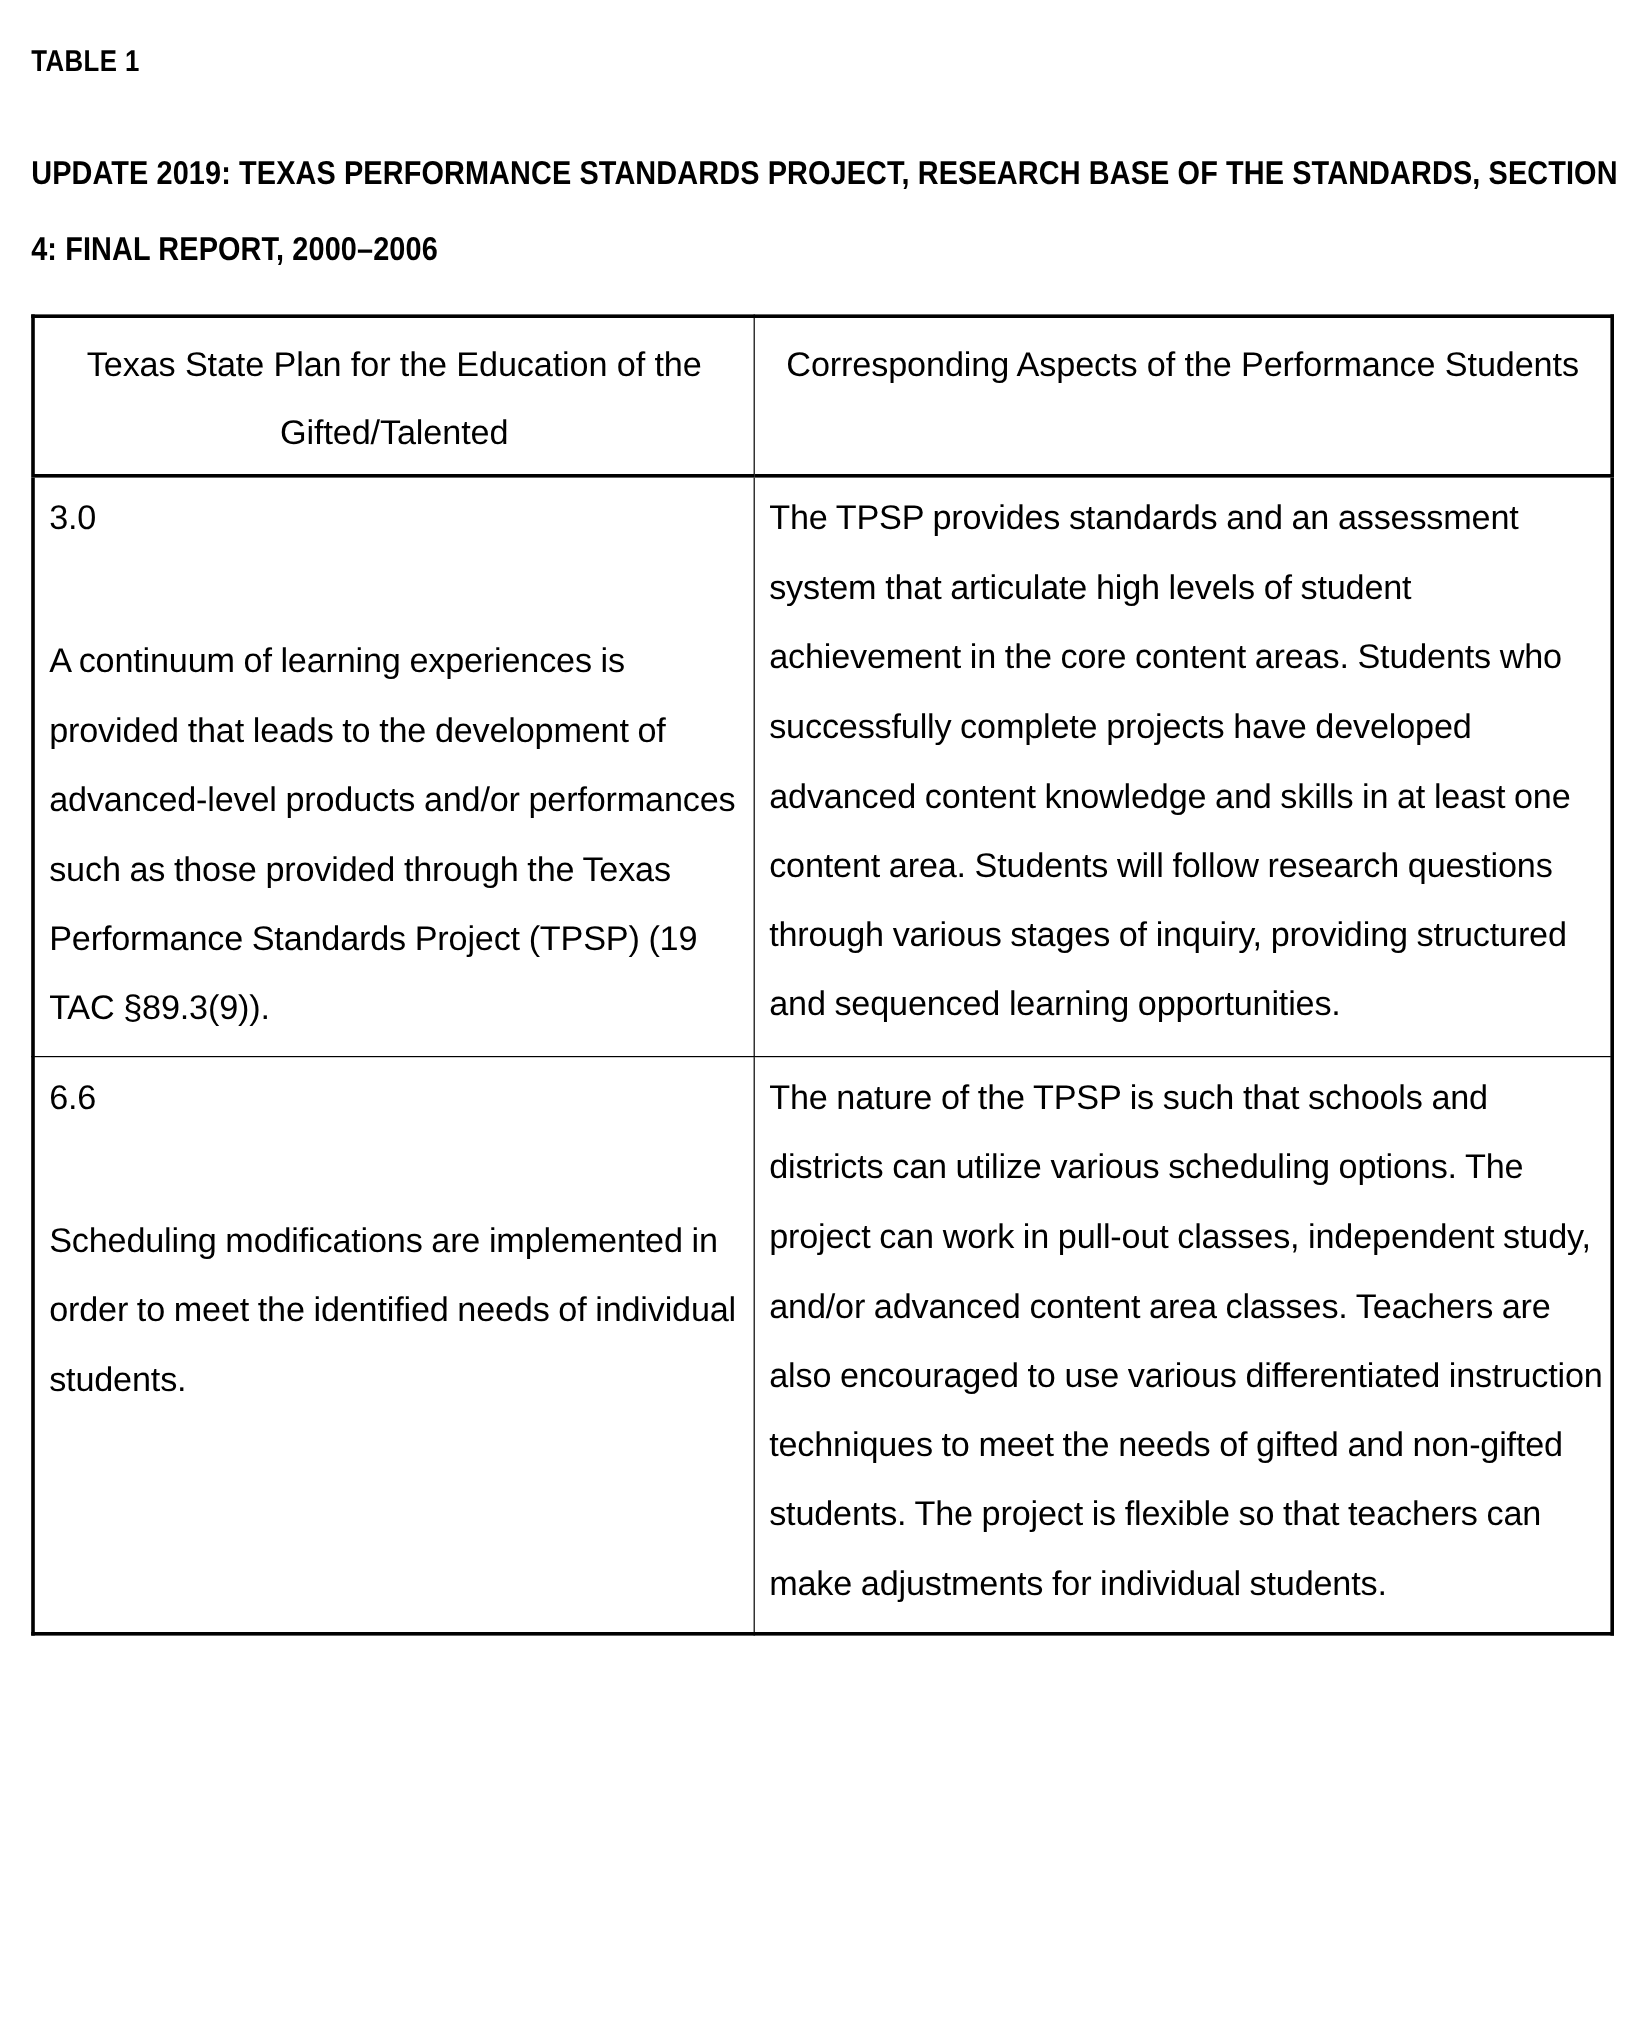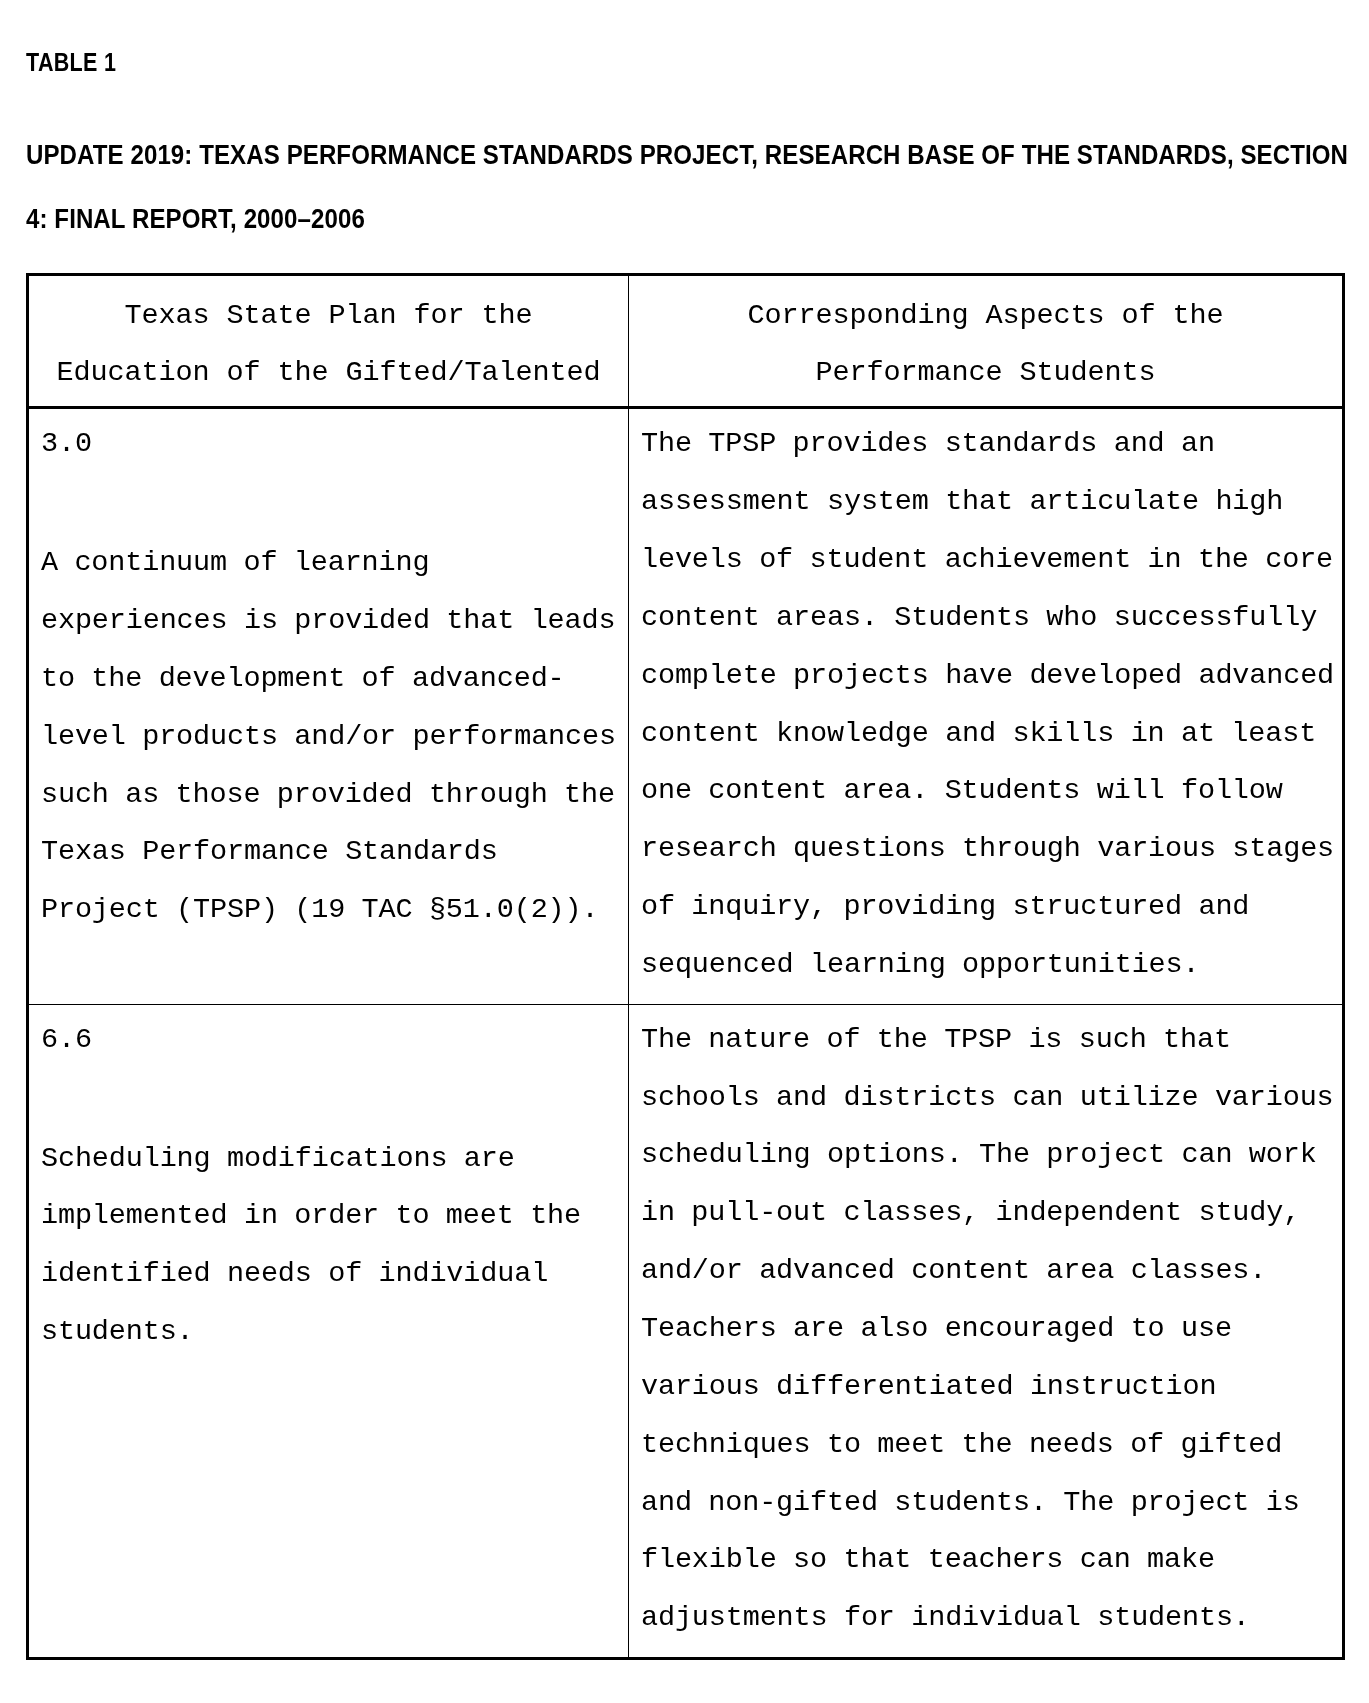--- a/index.html
+++ b/index.html
@@ -14,21 +14,21 @@
     font-family: "Liberation Sans", sans-serif;
     color: #000000;
     -webkit-font-smoothing: antialiased;
   }
 
   .page {
     position: relative;
     width: 1369px;
     height: 1203px;
     box-sizing: border-box;
-    padding: 11px 26px;
+    padding: 0 26px;
   }
 
   
   .table-label {
     font-family: "Liberation Sans", sans-serif;
     font-weight: bold;
     font-size: 25px;
     letter-spacing: 0.4px;
     transform: scaleX(0.86);
     transform-origin: left center;
@@ -63,21 +63,21 @@
   }
 
   table.data-table col.col-left  { width: 601px; }
   table.data-table col.col-right { width: 715px; }
 
   table.data-table th,
   table.data-table td {
     border: 1.5px solid #000;
     vertical-align: top;
     font-weight: normal;
-    font-family: Liberation Mono, monospace;
+    font-family: Liberation Sans, sans-serif;
   }
 
   table.data-table thead th {
     border-bottom: 3px solid #000;
   }
 
   .hdr-cell {
     text-align: center;
     font-size: 30px;
     line-height: 2.03;
@@ -128,21 +128,21 @@
       <thead>
         <tr>
           <th class="hdr-cell lightface">Texas State Plan for the Education of the Gifted/Talented</th>
           <th class="hdr-cell lightface">Corresponding Aspects of the Performance Students</th>
         </tr>
       </thead>
       <tbody>
         <tr>
           <td class="body-cell lightface">
             <span class="ref">3.0</span>
-            <span class="para">A continuum of learning experiences is provided that leads to the development of advanced-level products and/or performances such as those provided through the Texas Performance Standards Project (TPSP) (19 TAC §51.0(2)).</span>
+            <span class="para">A continuum of learning experiences is provided that leads to the development of advanced-level products and/or performances such as those provided through the Texas Performance Standards Project (TPSP) (19 TAC §89.3(9)).</span>
           </td>
           <td class="body-cell lightface">
             <span>The TPSP provides standards and an assessment system that articulate high levels of student achievement in the core content areas. Students who successfully complete projects have developed advanced content knowledge and skills in at least one content area. Students will follow research questions through various stages of inquiry, providing structured and sequenced learning opportunities.</span>
           </td>
         </tr>
         <tr>
           <td class="body-cell lightface">
             <span class="ref">6.6</span>
             <span class="para">Scheduling modifications are implemented in order to meet the identified needs of individual students.</span>
           </td>

